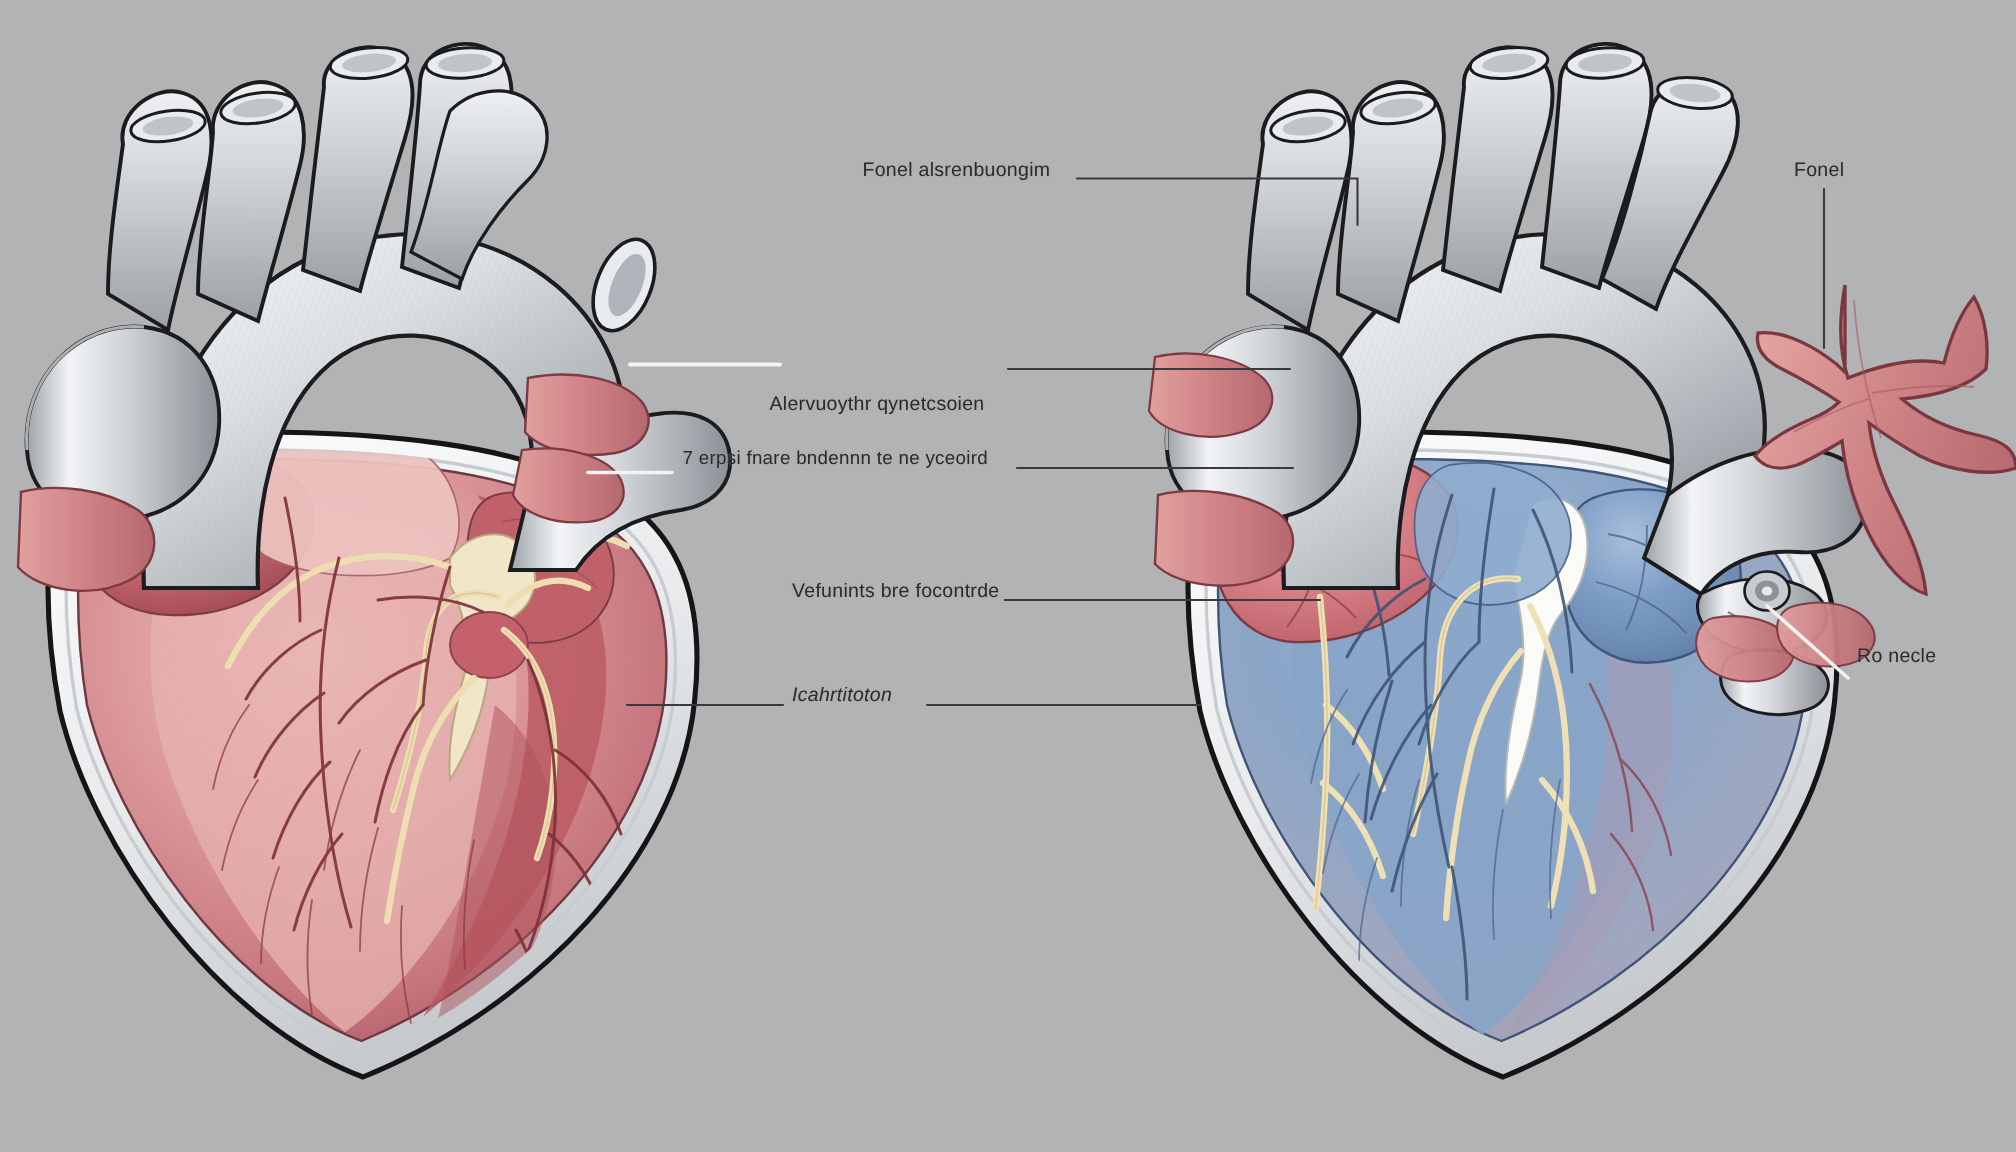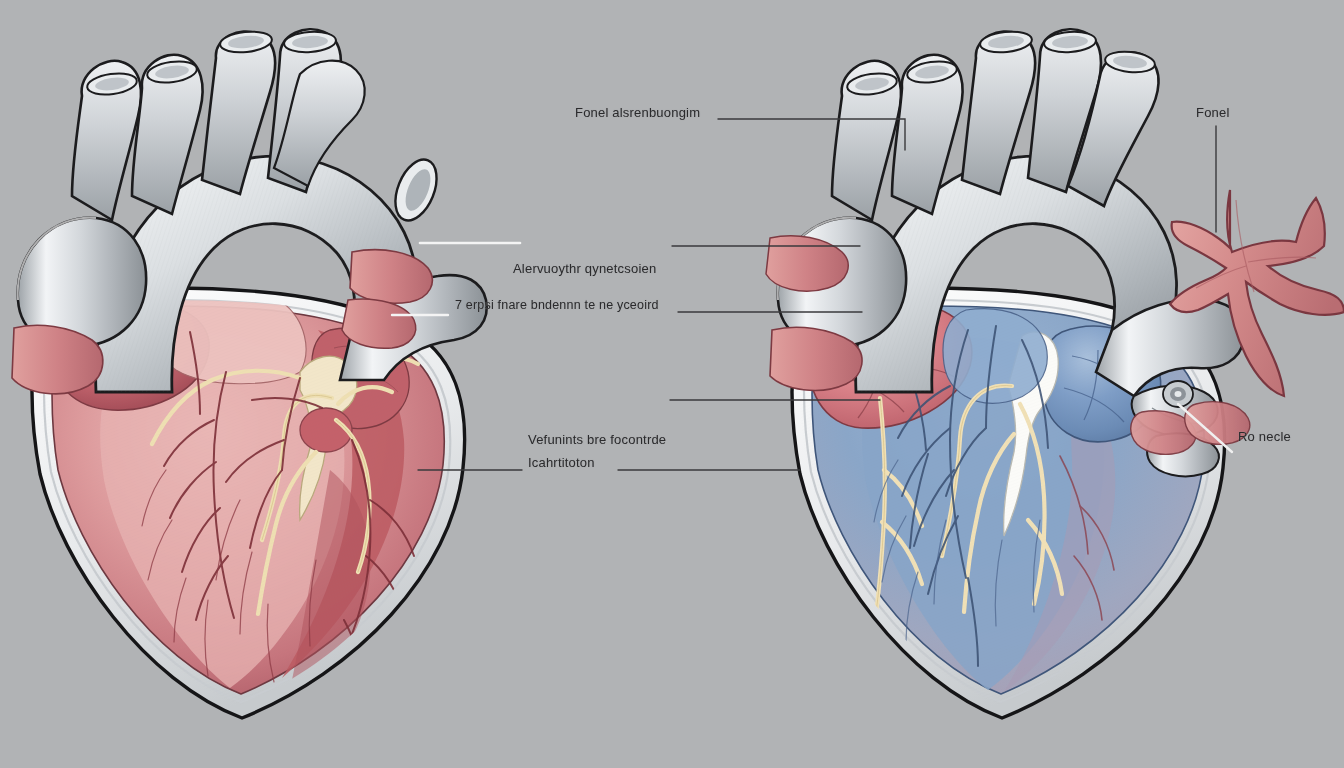--- a/index.html
+++ b/index.html
@@ -419,21 +419,21 @@
       <path d="M1232,452 L1178,404" stroke="#f0f0f0" stroke-width="2.4"></path>
     </g>
   </svg>
 
   <div class="lbl" style="left:575px;top:105px;">Fonel alsrenbuongim</div>
 
   <div class="lbl" style="left:513px;top:232px;margin-top:29px;">Alervuoythr qynetcsoien</div>
 
   <div class="lbl small" style="left:455px;top:298px;">7 erpsi fnare bndennn te ne yceoird</div>
 
-  <div class="lbl" style="left:528px;top:386px;margin-top:46px;">Vefunints bre focontrde</div>
-
-  <div class="lbl" style="left:528px;top:455px;">Icahrtitoton</div>
+  <div class="lbl" style="left:528px;top:386px;">Vefunints bre focontrde</div>
+
+  <div class="lbl" style="left:528px;top:455px;font-style:italic;">Icahrtitoton</div>
 
   <div class="lbl" style="left:1196px;top:105px;">Fonel</div>
 
   <div class="lbl" style="left:1238px;top:429px;">Ro necle</div>
 
 </div>
 
 </body></html>

